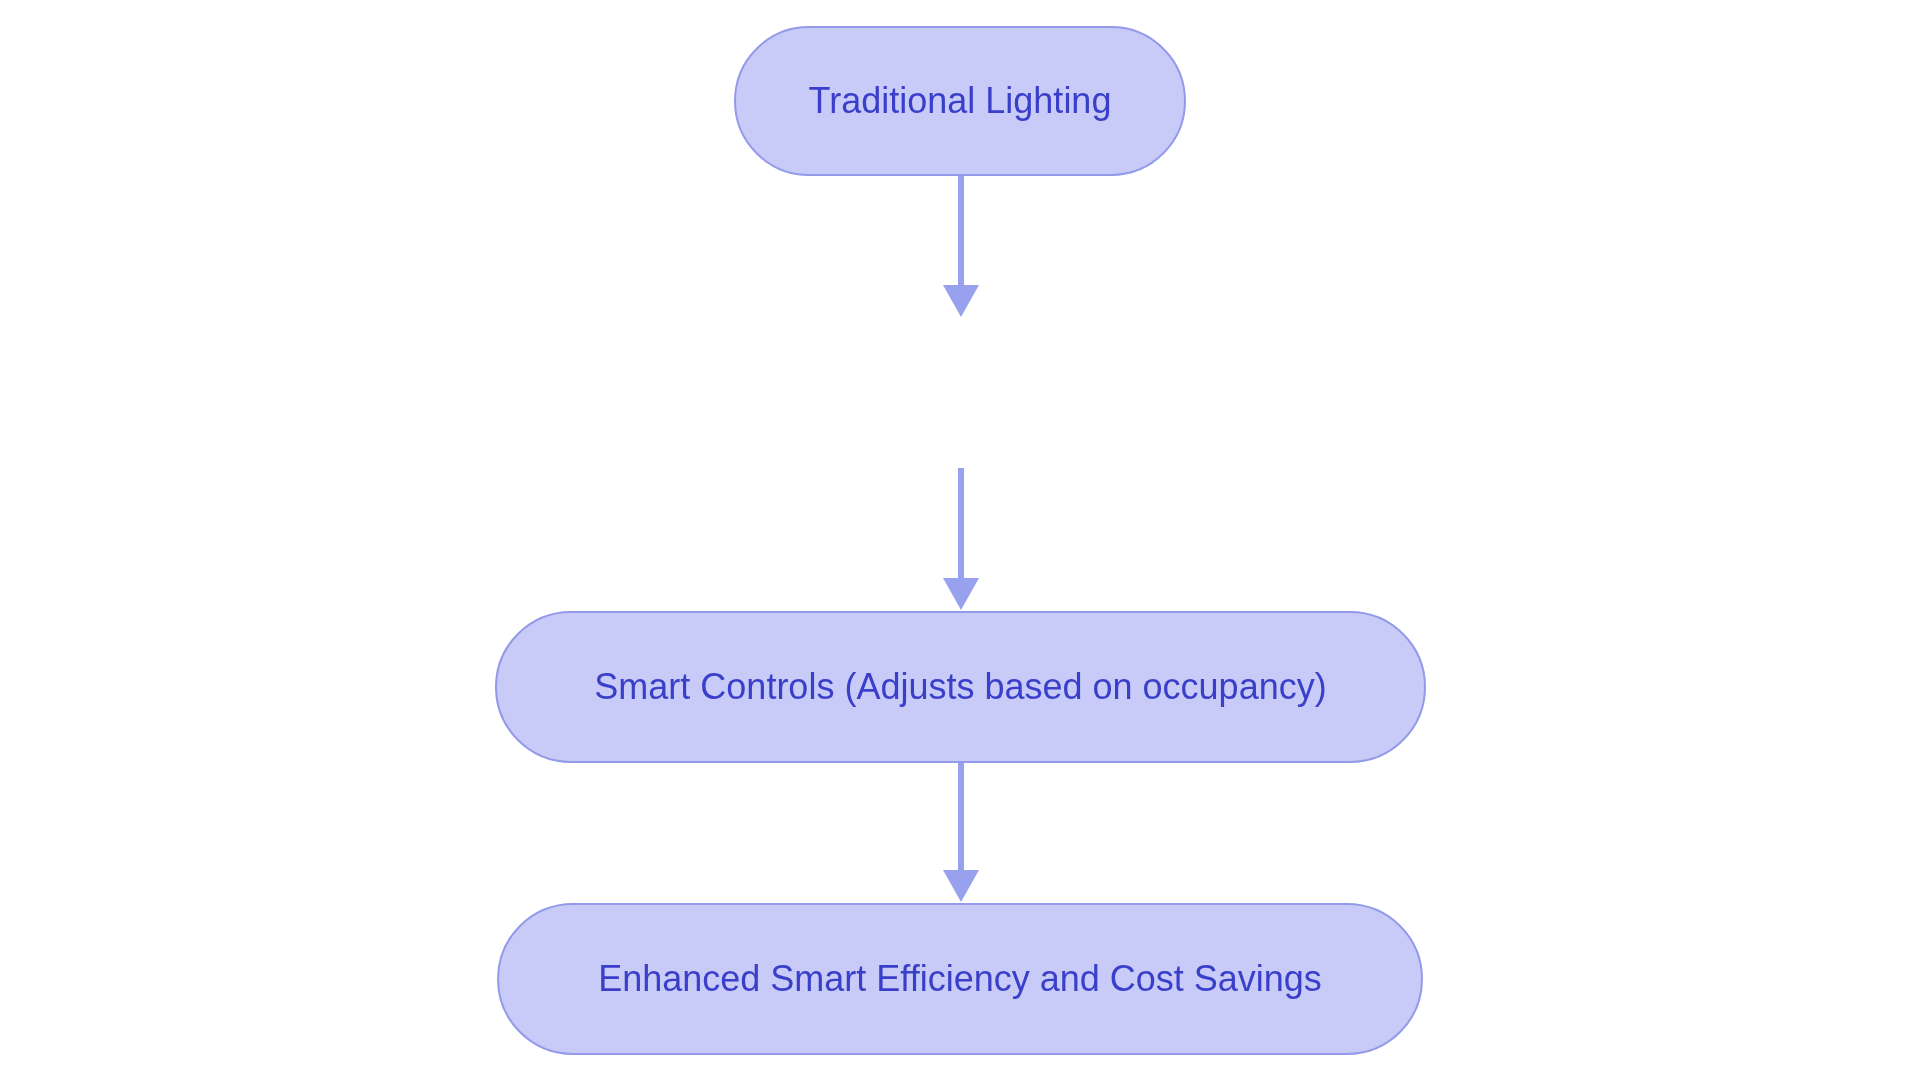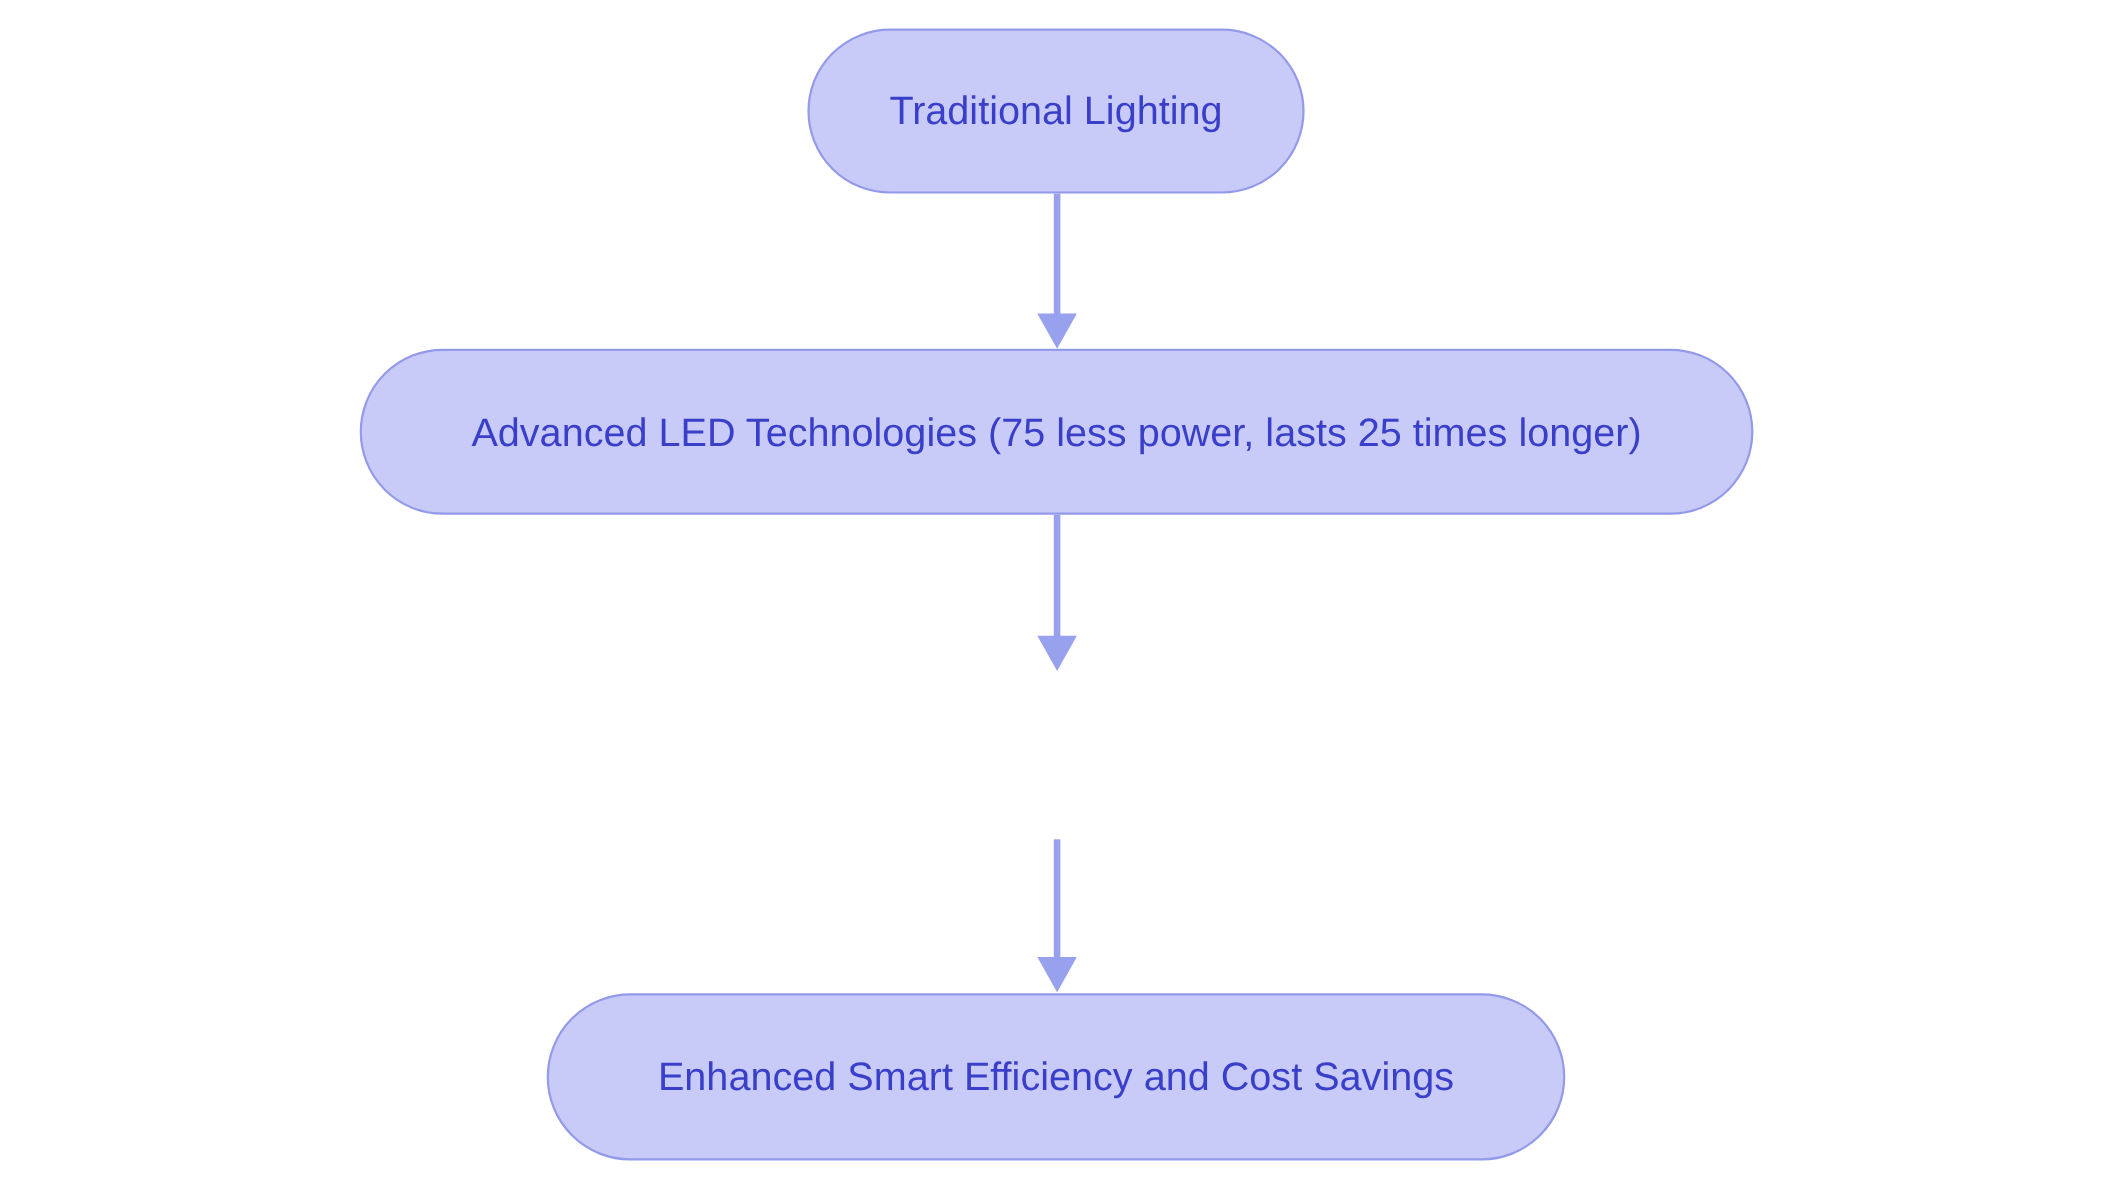--- a/index.html
+++ b/index.html
@@ -63,27 +63,27 @@
 
 <div class="canvas">
 
   <div class="node node-1">
     <span>Traditional Lighting</span>
   </div>
 
   <div class="arrow-shaft shaft-1"></div>
   <div class="arrow-head head-1"></div>
 
-  <div class="node node-2">
-    <span>Advanced LED Technologies (75 less power, lasts 25 times longer)</span>
-  </div>
 
   <div class="arrow-shaft shaft-2"></div>
   <div class="arrow-head head-2"></div>
 
+  <div class="node node-3">
+    <span>Smart Controls (Adjusts based on occupancy)</span>
+  </div>
 
   <div class="arrow-shaft shaft-3"></div>
   <div class="arrow-head head-3"></div>
 
   <div class="node node-4">
     <span>Enhanced Smart Efficiency and Cost Savings</span>
   </div>
 
 </div>
 

